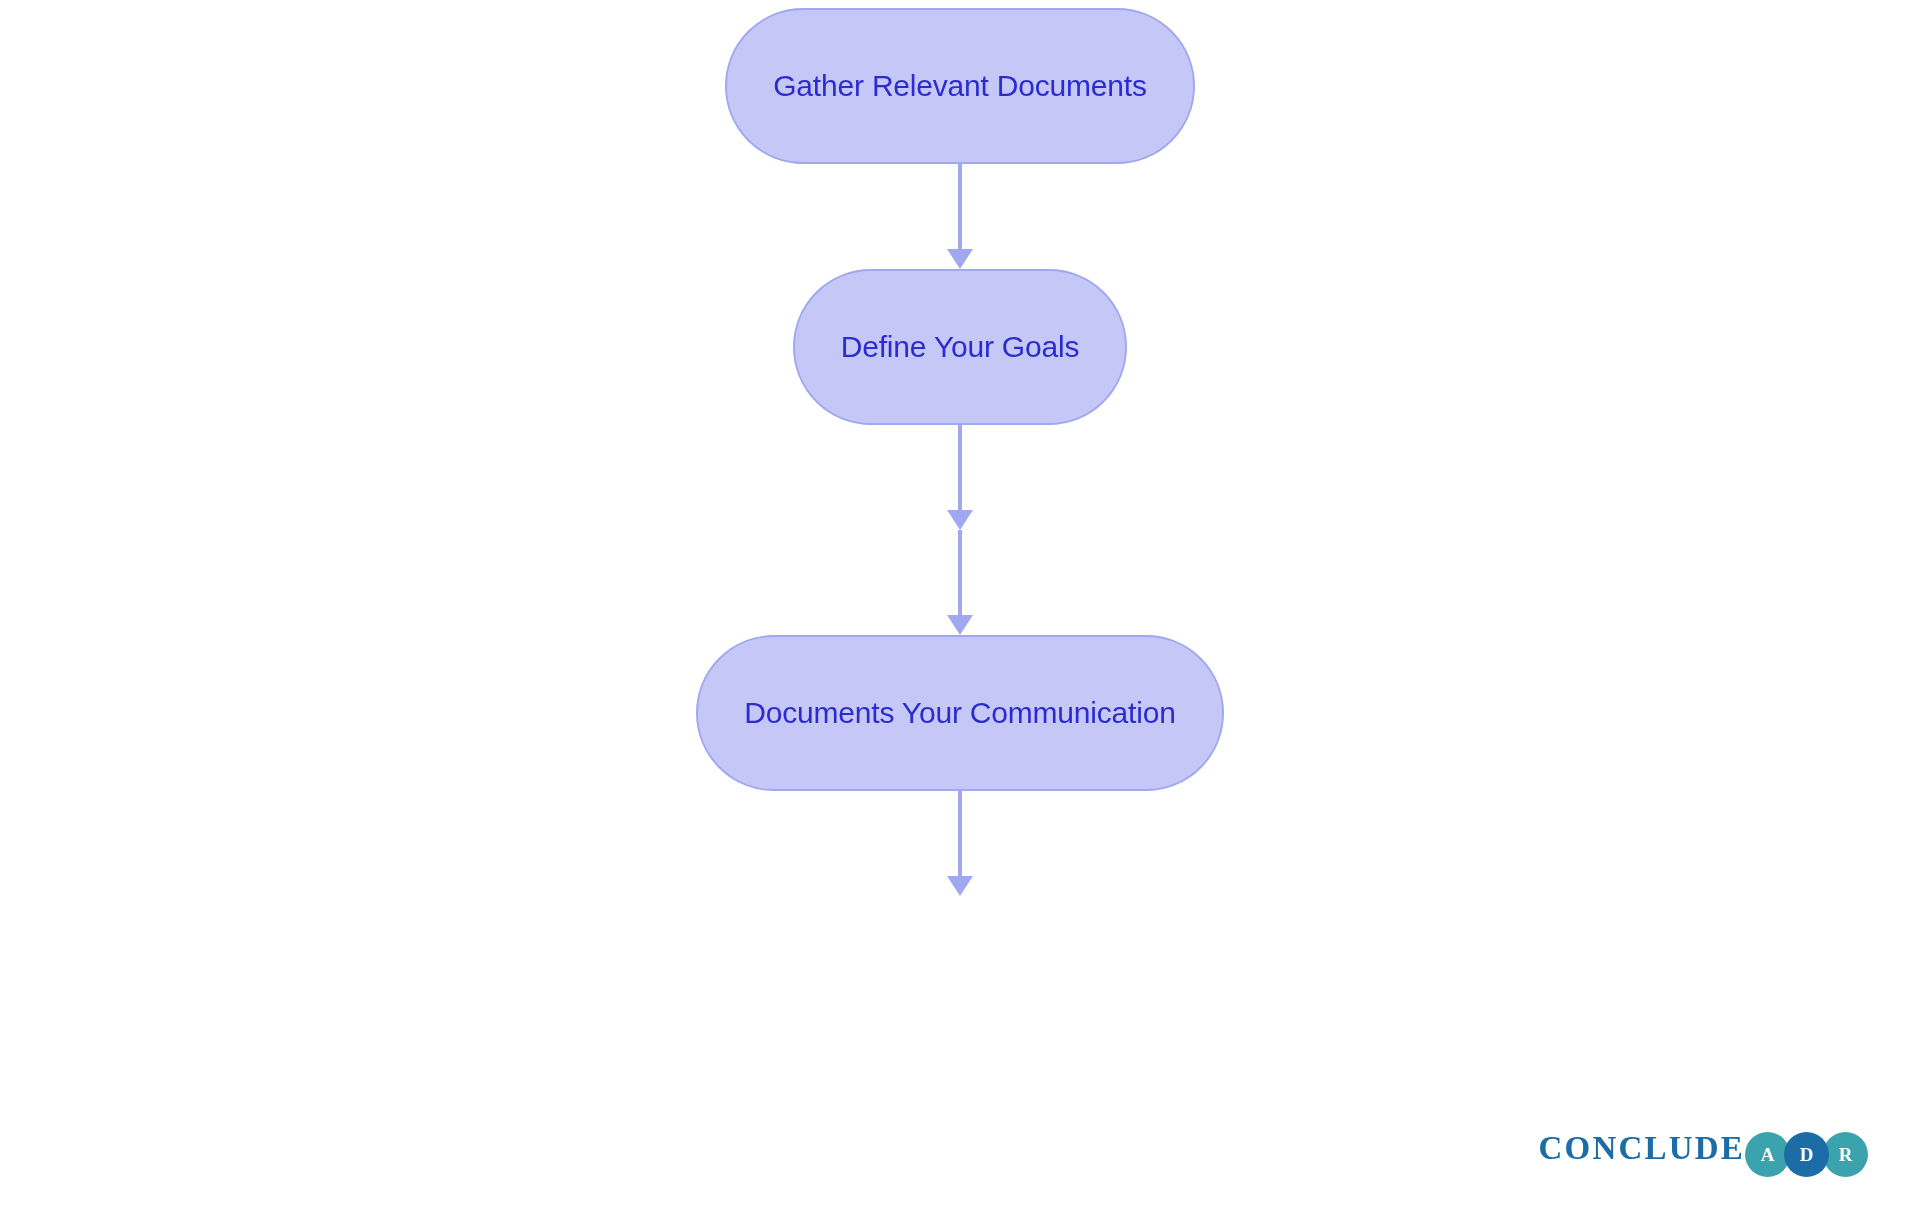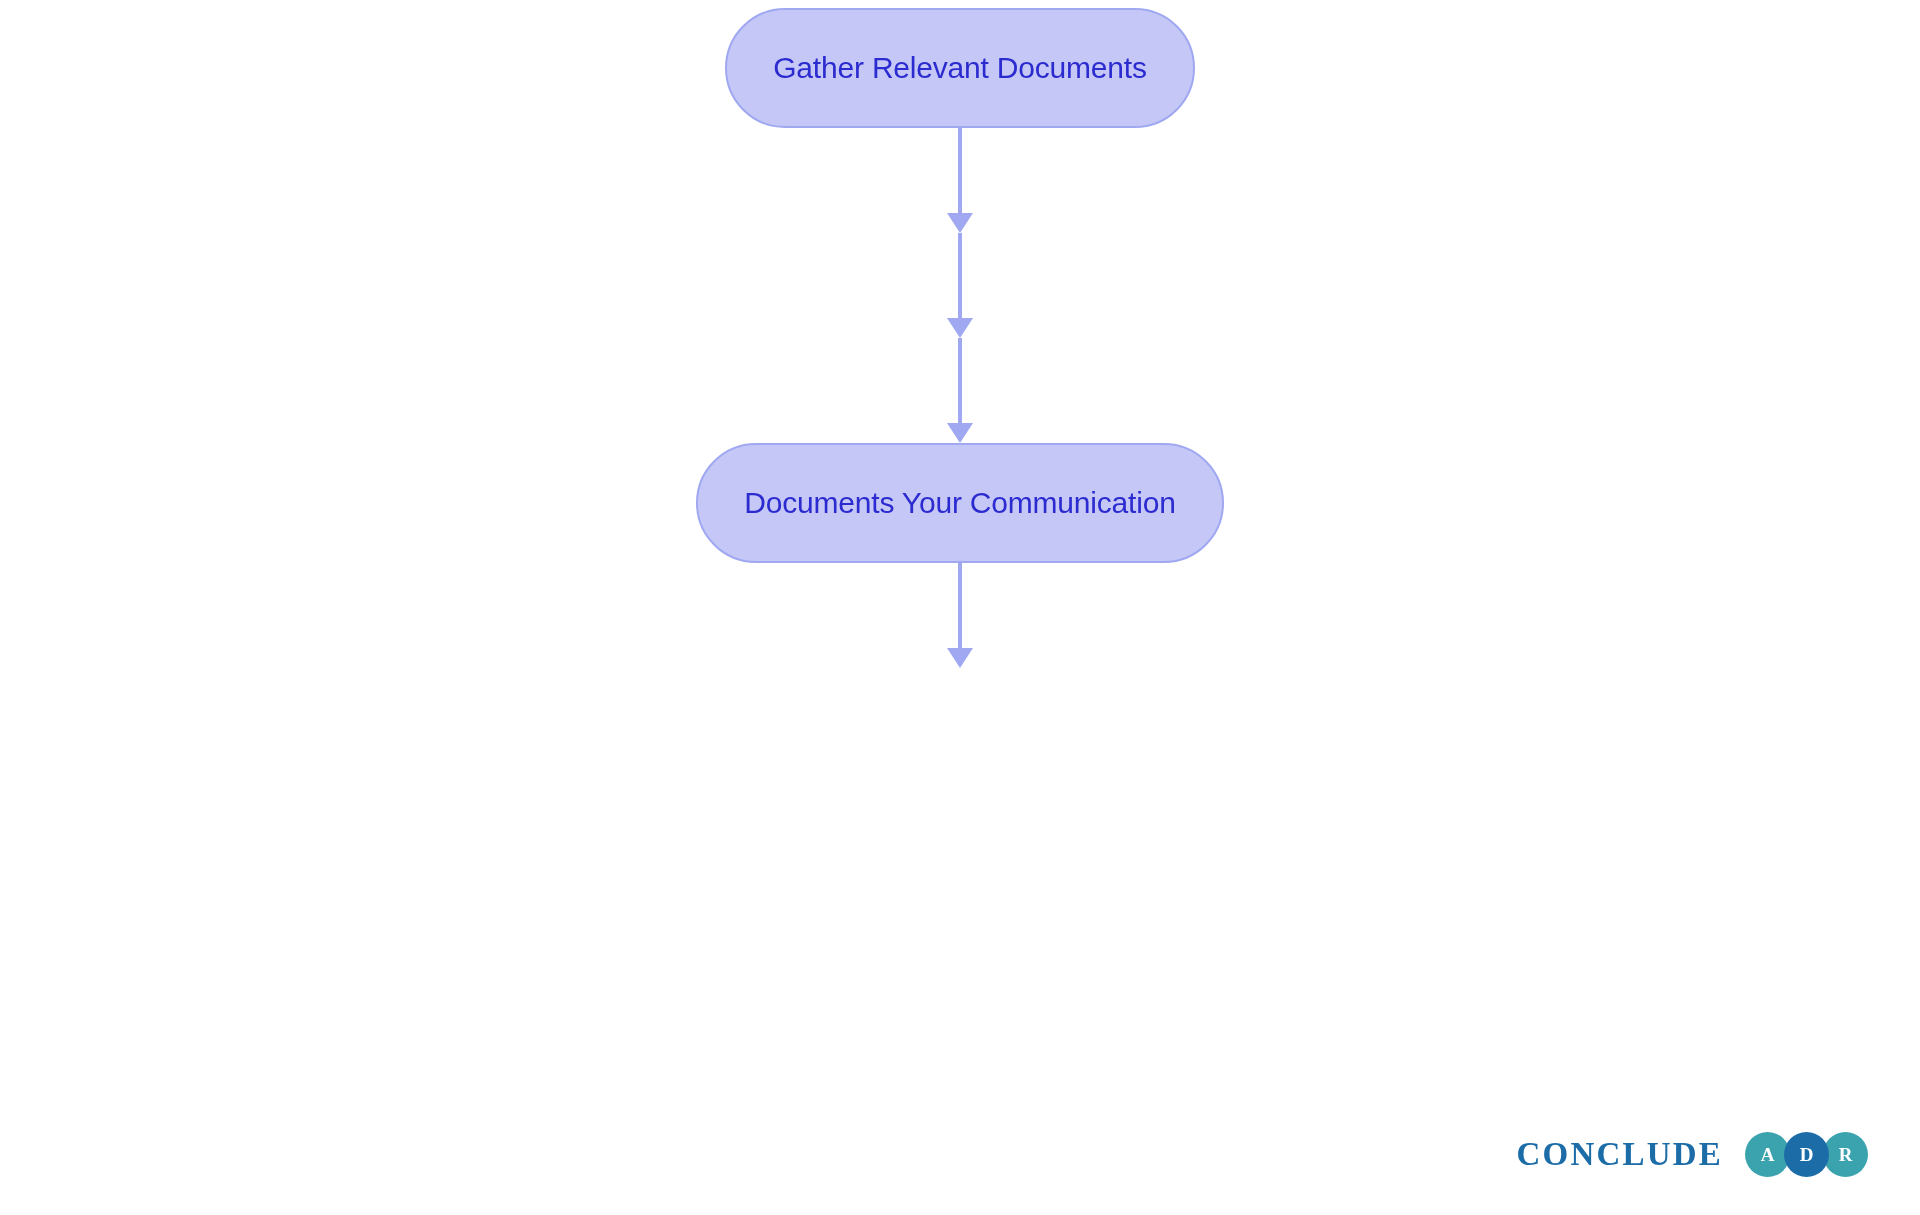--- a/index.html
+++ b/index.html
@@ -44,21 +44,21 @@
     align-items: center;
     justify-content: center;
     color: #2b2bd0;
     font-family: "Liberation Sans", sans-serif;
     font-weight: 400;
     font-size: 30px;
     letter-spacing: -0.2px;
     line-height: 1;
     white-space: nowrap;
     padding: 0 46px;
-    height: 120px;
+    height: 156px;
     position: relative;
     z-index: 2;
   }
 
   .node-label {
     display: block;
   }
 
   
   .connector {
@@ -88,22 +88,20 @@
   .conn-2 { height: 105px; }
   .conn-3 { height: 105px; }
   .conn-4 { height: 105px; }
 
   
   .logo {
     position: absolute;
     right: 52px;
     bottom: 38px;
     display: flex;
-    align-items: center;
-    gap: 22px;
   }
   .logo-wordmark {
     font-family: "Liberation Serif", serif;
     font-weight: 700;
     font-size: 33px;
     letter-spacing: 2.2px;
     color: #1c6ca8;
     line-height: 1;
   }
   .logo-circles {
@@ -136,20 +134,23 @@
 
     <div class="node">
       <span class="node-label">Gather Relevant Documents</span>
     </div>
 
     <div class="connector conn-1">
       <div class="connector-line"></div>
       <div class="connector-arrow"></div>
     </div>
 
+    <div class="node">
+      <span class="node-label">Define Your Goals</span>
+    </div>
 
     <div class="connector conn-2">
       <div class="connector-line"></div>
       <div class="connector-arrow"></div>
     </div>
 
 
     <div class="connector conn-3">
       <div class="connector-line"></div>
       <div class="connector-arrow"></div>

